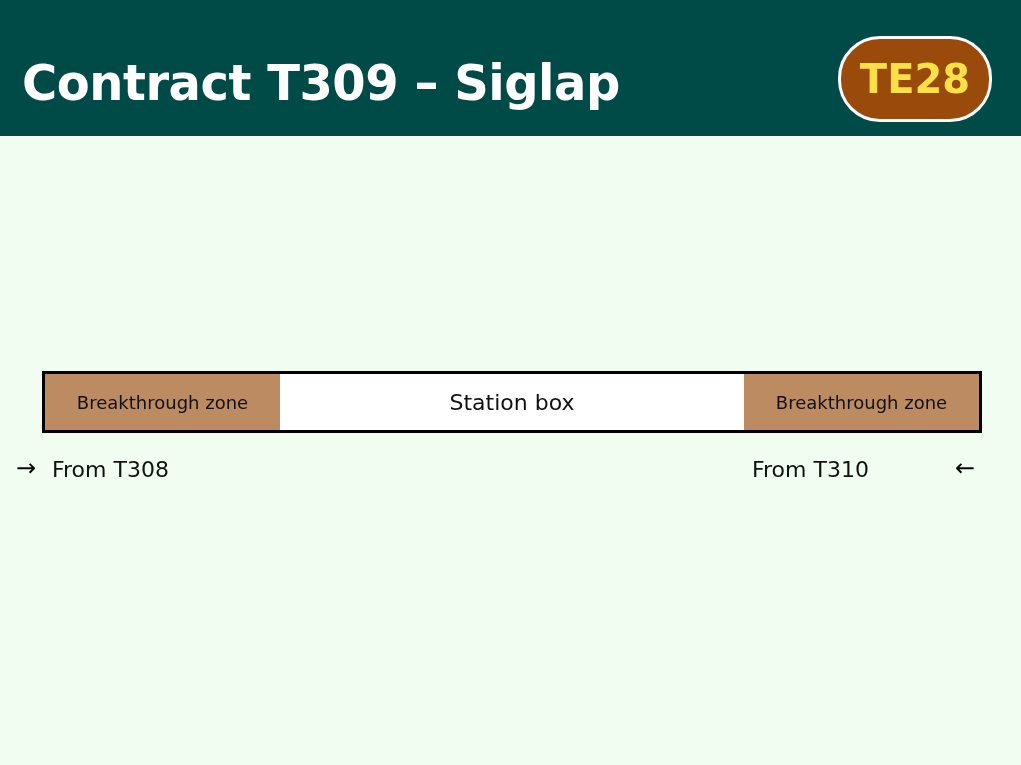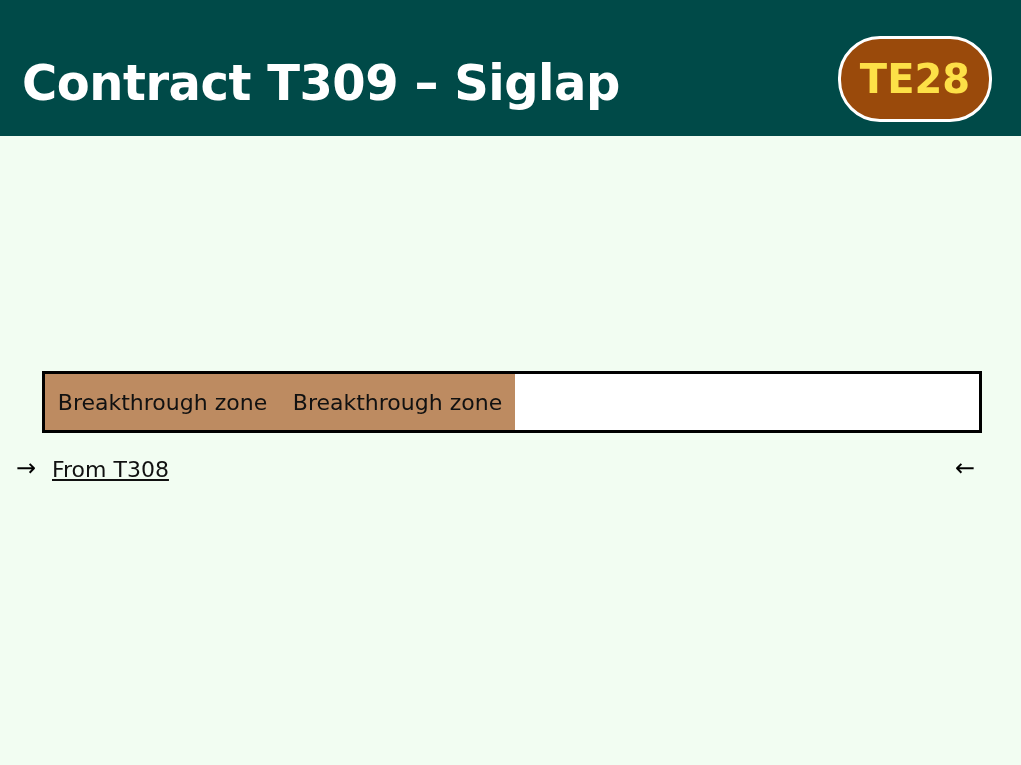--- a/index.html
+++ b/index.html
@@ -29,32 +29,31 @@
     .badge span {
       color: #fde047; font-weight: bold; font-size: 40px;
       font-family: "DejaVu Sans", sans-serif;
     }
     .bar {
       position: absolute; left: 42px; top: 371px; width: 934px; height: 56px;
       border: 3px solid #000; background: #ffffff; display: flex;
     }
     .zone {
       background: #bd8b61; display: flex; align-items: center; justify-content: center;
-      font-size: 22px; color: #111; white-space: nowrap;
+      font-size: 18px; color: #111; white-space: nowrap;
     }
     .zone.left { width: 235px; }
     .zone.right { width: 235px; }
     .station {
       flex: 1; display: flex; align-items: center; justify-content: center;
       font-size: 22px; color: #111;
     }
     .label {
       position: absolute; font-size: 22px; line-height: 30px; color: #111;
       white-space: nowrap;
-      text-decoration: underline;
     }
     .label.left { left: 52px; top: 455px; }
     .label.right { left: 752px; top: 455px; }
     .arrow {
       position: absolute; font-size: 24px; line-height: 30px; color: #000;
     }
     .arrow.left { left: 16px; top: 453px; }
     .arrow.right { left: 955px; top: 453px; }
   </style>
 </head>
@@ -62,23 +61,25 @@
 
 <div class="header">
   <div class="title">Contract T309 – Siglap</div>
   <div class="badge">
     <span>TE28</span>
   </div>
 </div>
 
 <div class="bar">
   <div class="zone left">Breakthrough zone</div>
+  <div class="station">Station box</div>
   <div class="zone right">Breakthrough zone</div>
 </div>
 
 <div class="arrow left">→</div>
 <div class="label left">
   <div>From T308</div>
 </div>
 
 <div class="label right">
+  <div>From T310</div>
 </div>
 <div class="arrow right">←</div>
 
 </body></html>

